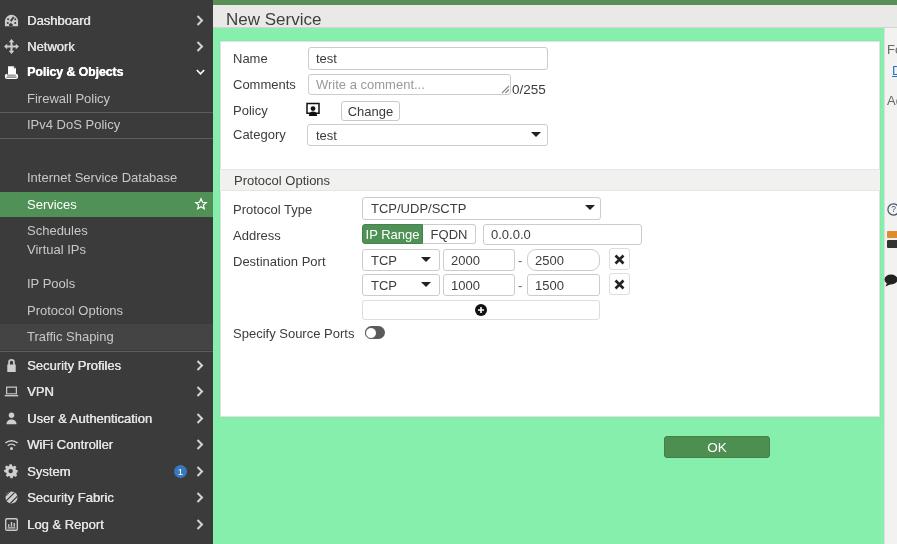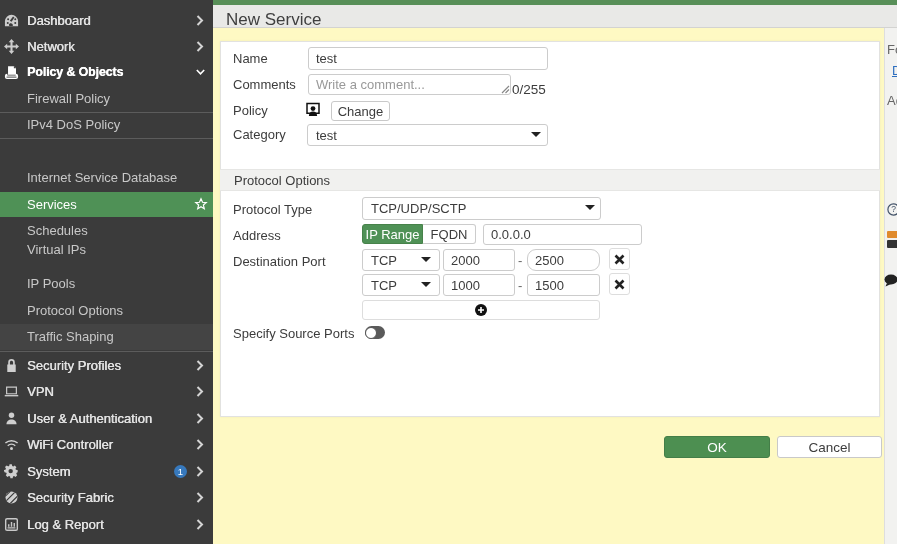--- a/index.html
+++ b/index.html
@@ -1,17 +1,17 @@
 <!DOCTYPE html>
 <html><head>
 <meta charset="utf-8">
 <style>
 * { margin:0; padding:0; box-sizing:border-box; }
 html,body { width:897px; height:544px; overflow:hidden; font-family:"Liberation Sans",sans-serif; }
-#page { position:relative; width:897px; height:544px; background:#fef9c3; }
+#page { position:relative; width:897px; height:544px; background:#86efac; }
 
 #sidebar { position:absolute; left:0; top:0; width:213px; height:544px; background:#3b3b3b; }
 .mi { position:absolute; left:0; width:213px; display:flex; align-items:center; }
 .mi .ic { position:absolute; left:4px; width:15px; height:15px; }
 .mi .lbl { position:absolute; left:27px; font-size:13px; color:#e2e2e2; font-weight:400; white-space:nowrap; text-shadow:0.4px 0 0 currentColor; }
 .mi .chev { position:absolute; right:8px; width:9px; height:11px; }
 .sub .lbl { color:#c8c8c8; font-weight:400; text-shadow:none; }
 .sep { position:absolute; left:0; width:213px; height:0; border-top:1px solid #5c5c5c; }
 #svc { position:absolute; left:0; top:192px; width:213px; height:24.5px; background:#4f9156; }
 
@@ -212,21 +212,21 @@
       <path d="M1 8L8 1M4.5 8L8 4.5" stroke="#888" stroke-width="1.2" fill="none"></path>
     </svg>
 <span class="flabel" style="left:512px;top:82px;font-size:13.5px;">0/255</span>
 
 <span class="flabel" style="left:233px;top:103px;">Policy</span>
 <svg style="position:absolute;left:306px;top:102px;width:14px;height:15px;" viewBox="0 0 14 15">
       <path fill="none" stroke="#111" stroke-width="1.5" d="M1 1.6h12v9.6H1z"></path>
       <circle fill="#111" cx="7" cy="6.6" r="2.4"></circle>
       <path fill="#111" d="M2.9 14c0-2.9 1.9-4.4 4.1-4.4s4.1 1.5 4.1 4.4z"></path>
     </svg>
-<div class="btn" style="left:331px;top:101px;width:59px;height:20px;">Change</div>
+<div class="btn" style="left:341px;top:101px;width:59px;height:20px;">Change</div>
 
 <span class="flabel" style="left:233px;top:127px;">Category</span>
 <div class="sel" style="left:307px;top:124px;width:241px;height:22px;">test</div>
 <div class="tri" style="left:531px;top:132px;"></div>
 
 <div id="secband">
       <span>Protocol Options</span>
     </div>
 
 <span class="flabel" style="left:233px;top:202px;">Protocol Type</span>
@@ -267,21 +267,20 @@
         <path d="M6 3v6M3 6h6" stroke="#fff" stroke-width="1.6"></path>
       </svg>
     </div>
 
 <span class="flabel" style="left:233px;top:326px;">Specify Source Ports</span>
 <div id="toggle">
       <i></i>
     </div>
 
 <div id="okbtn">OK</div>
-<div id="cancelbtn">Cancel</div>
 
 <div id="rpanel"></div>
 <span style="position:absolute;left:887px;top:42px;font-size:13px;color:#666;">For</span>
 <span style="position:absolute;left:892px;top:63px;font-size:13px;color:#2e6fc0;text-decoration:underline;">Do</span>
 <span style="position:absolute;left:887px;top:93px;font-size:13px;color:#666;">Ad</span>
 <svg style="position:absolute;left:887px;top:203px;width:13px;height:13px;" viewBox="0 0 13 13">
       <circle cx="6.5" cy="6.5" r="5.6" fill="none" stroke="#44546a" stroke-width="1.2"></circle>
       <text x="6.5" y="9.4" text-anchor="middle" font-size="8.5" fill="#44546a" font-family="Liberation Sans">?</text>
     </svg>
 <div style="position:absolute;left:887px;top:231px;width:11px;height:7px;background:#e08b2e;border-radius:1px;"></div>

